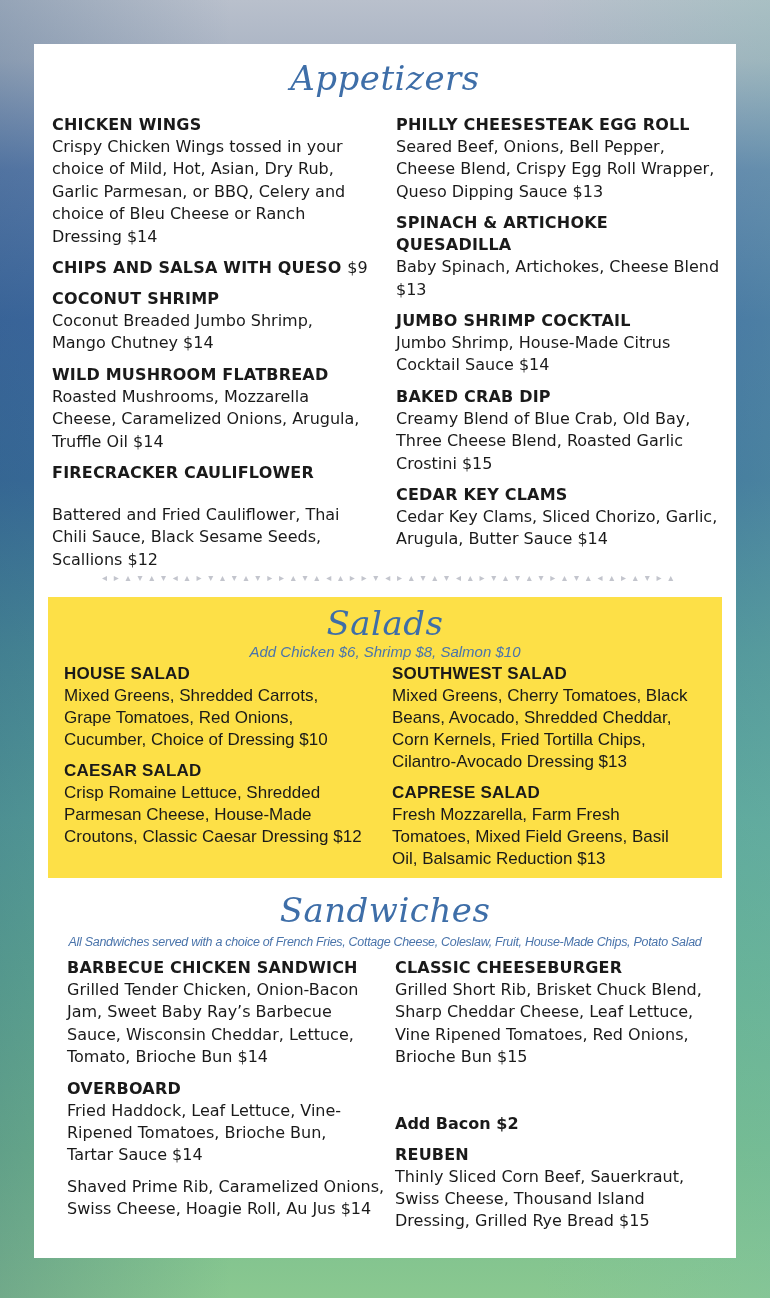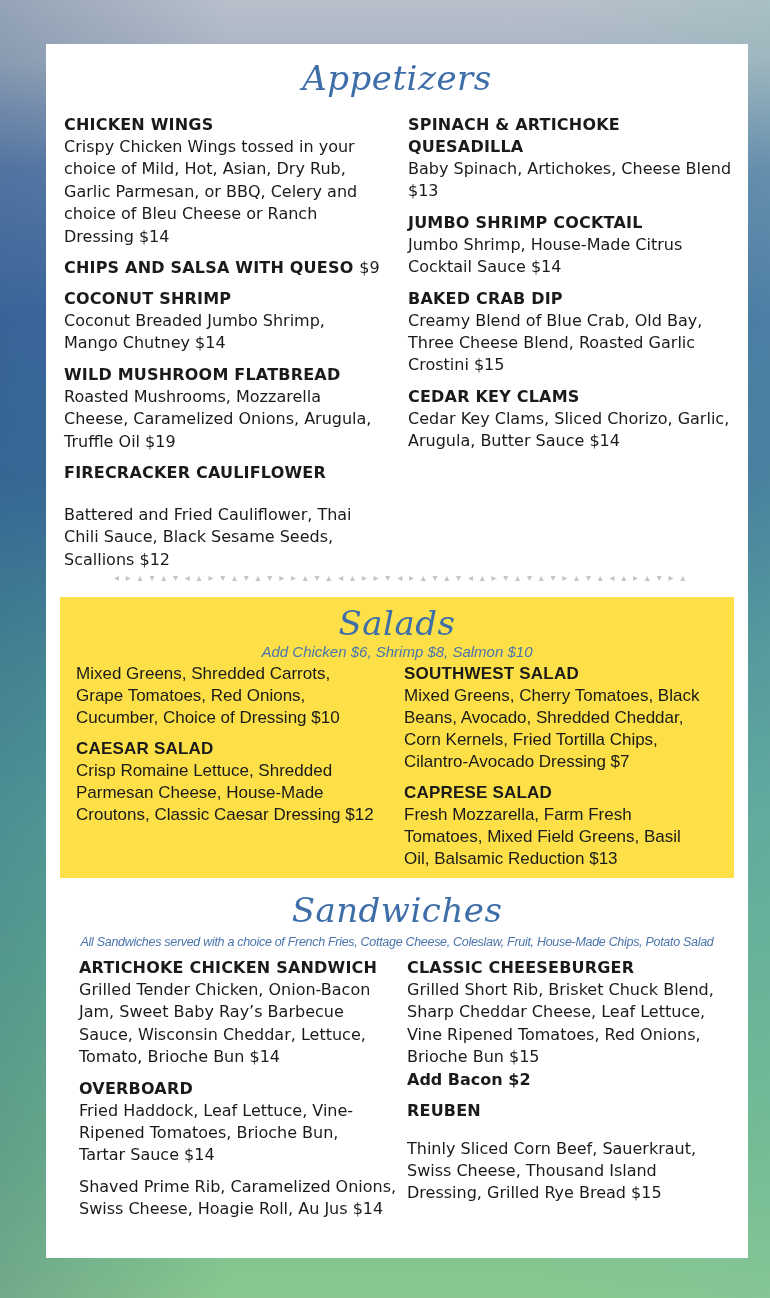--- a/index.html
+++ b/index.html
@@ -7,21 +7,21 @@
     width:770px; height:1298px; overflow:hidden; position:relative;
     background: linear-gradient(180deg, #b9c0cc 0px, #aab4c4 60px, #5f7fae 170px, #3e6aa2 320px, #3a6e9c 480px, #4b8f99 650px, #5aa59b 820px, #64b094 980px, #74bb8e 1150px, #8ac890 1298px);
     font-family: "DejaVu Sans", sans-serif;
     color:#1a1a1a;
   }
   body::before {
     content:""; position:absolute; inset:0;
     background: linear-gradient(90deg, rgba(40,80,120,0.25) 0%, rgba(255,255,255,0) 30%, rgba(255,255,255,0) 70%, rgba(120,190,170,0.25) 100%);
   }
   .card {
-    position:absolute; left:46px; top:44px; width:702px; height:1214px;
+    position:absolute; left:34px; top:44px; width:702px; height:1214px;
     background:#ffffff;
   }
   .script {
     font-family: "DejaVu Serif", serif; font-style:italic;
     color:#3e6ea8; text-align:center; letter-spacing:0.5px;
   }
   .sec-title { font-size:34px; line-height:40px; }
   .cols { position:absolute; display:flex; }
   .col { display:flex; flex-direction:column; }
   .item { margin-bottom:9px; }
@@ -36,21 +36,21 @@
   }
   .divider span { color:#c3c5cd; font-size:10px; line-height:10px; }
   .salads {
     position:absolute; left:14px; top:553px; width:674px; height:281px;
     background:#fde047;
   }
   .sub-note {
     font-family:"Liberation Sans", sans-serif; font-style:italic;
     color:#4a74ab; text-align:center;
   }
-  .addon { font-weight:bold; font-size:16px; line-height:22px; }
+  .addon { font-weight:bold; font-size:16px; line-height:22px;margin-top:44px; }
 </style>
 </head>
 <body>
 
 <div class="card">
 
   <div class="script sec-title" style="position:absolute;left:0;top:14px;width:702px;">Appetizers</div>
 
   <div class="cols" style="left:18px;top:70px;">
     <div class="col" style="width:344px;">
@@ -63,28 +63,32 @@
           <span>CHIPS AND SALSA WITH QUESO</span>
           <span class="inline-price">$9</span>
         </div>
       </div>
       <div class="item">
         <div class="item-name">COCONUT SHRIMP</div>
         <div class="item-desc" style="width:300px;">Coconut Breaded Jumbo Shrimp, Mango Chutney $14</div>
       </div>
       <div class="item">
         <div class="item-name">WILD MUSHROOM FLATBREAD</div>
-        <div class="item-desc" style="width:325px;">Roasted Mushrooms, Mozzarella Cheese, Caramelized Onions, Arugula, Truffle Oil $19</div>
+        <div class="item-desc" style="width:325px;">Roasted Mushrooms, Mozzarella Cheese, Caramelized Onions, Arugula, Truffle Oil $14</div>
       </div>
       <div class="item">
         <div class="item-name">FIRECRACKER CAULIFLOWER</div>
         <div class="item-desc" style="width:305px;margin-top:20px;">Battered and Fried Cauliflower, Thai Chili Sauce, Black Sesame Seeds, Scallions $12</div>
       </div>
     </div>
     <div class="col" style="width:330px;">
+      <div class="item">
+        <div class="item-name">PHILLY CHEESESTEAK EGG ROLL</div>
+        <div class="item-desc" style="width:330px;">Seared Beef, Onions, Bell Pepper, Cheese Blend, Crispy Egg Roll Wrapper, Queso Dipping Sauce $13</div>
+      </div>
       <div class="item">
         <div class="item-name" style="width:260px;">SPINACH &amp; ARTICHOKE QUESADILLA</div>
         <div class="item-desc" style="width:330px;">Baby Spinach, Artichokes, Cheese Blend $13</div>
       </div>
       <div class="item">
         <div class="item-name">JUMBO SHRIMP COCKTAIL</div>
         <div class="item-desc" style="width:300px;">Jumbo Shrimp, House-Made Citrus Cocktail Sauce $14</div>
       </div>
       <div class="item">
         <div class="item-name">BAKED CRAB DIP</div>
@@ -148,63 +152,64 @@
       <span>▸</span>
       <span>▴</span>
     </div>
 
   <div class="salads">
     <div class="script sec-title" style="position:absolute;left:0;top:6px;width:674px;">Salads</div>
     <div class="sub-note" style="position:absolute;left:0;top:46px;width:674px;font-size:15px;line-height:18px;">Add Chicken $6, Shrimp $8, Salmon $10</div>
     <div class="cols condensed" style="left:16px;top:66px;">
       <div class="col" style="width:328px;">
         <div class="item">
+          <div class="item-name">HOUSE SALAD</div>
           <div class="item-desc" style="width:290px;">Mixed Greens, Shredded Carrots, Grape Tomatoes, Red Onions, Cucumber, Choice of Dressing $10</div>
         </div>
         <div class="item">
           <div class="item-name">CAESAR SALAD</div>
           <div class="item-desc" style="width:320px;">Crisp Romaine Lettuce, Shredded Parmesan Cheese, House-Made Croutons, Classic Caesar Dressing $12</div>
         </div>
       </div>
       <div class="col" style="width:318px;">
         <div class="item">
           <div class="item-name">SOUTHWEST SALAD</div>
-          <div class="item-desc" style="width:318px;">Mixed Greens, Cherry Tomatoes, Black Beans, Avocado, Shredded Cheddar, Corn Kernels, Fried Tortilla Chips, Cilantro-Avocado Dressing $7</div>
+          <div class="item-desc" style="width:318px;">Mixed Greens, Cherry Tomatoes, Black Beans, Avocado, Shredded Cheddar, Corn Kernels, Fried Tortilla Chips, Cilantro-Avocado Dressing $13</div>
         </div>
         <div class="item">
           <div class="item-name">CAPRESE SALAD</div>
           <div class="item-desc" style="width:305px;">Fresh Mozzarella, Farm Fresh Tomatoes, Mixed Field Greens, Basil Oil, Balsamic Reduction $13</div>
         </div>
       </div>
     </div>
   </div>
 
   <div class="script sec-title" style="position:absolute;left:0;top:846px;width:702px;">Sandwiches</div>
   <div class="sub-note" style="position:absolute;left:0;top:890px;width:702px;font-size:12.5px;line-height:16px;white-space:nowrap;letter-spacing:-0.3px;">All Sandwiches served with a choice of French Fries, Cottage Cheese, Coleslaw, Fruit, House-Made Chips, Potato Salad</div>
 
   <div class="cols" style="left:33px;top:913px;">
     <div class="col" style="width:328px;">
       <div class="item">
-        <div class="item-name">ARTICHOKE CHICKEN SANDWICH</div>
+        <div class="item-name">BARBECUE CHICKEN SANDWICH</div>
         <div class="item-desc" style="width:305px;">Grilled Tender Chicken, Onion-Bacon Jam, Sweet Baby Ray’s Barbecue Sauce, Wisconsin Cheddar, Lettuce, Tomato, Brioche Bun $14</div>
       </div>
       <div class="item">
         <div class="item-name">OVERBOARD</div>
         <div class="item-desc" style="width:290px;">Fried Haddock, Leaf Lettuce, Vine-Ripened Tomatoes, Brioche Bun, Tartar Sauce $14</div>
       </div>
       <div class="item">
         <div class="item-desc" style="width:320px;">Shaved Prime Rib, Caramelized Onions, Swiss Cheese, Hoagie Roll, Au Jus $14</div>
       </div>
     </div>
     <div class="col" style="width:320px;">
       <div class="item">
         <div class="item-name">CLASSIC CHEESEBURGER</div>
         <div class="item-desc" style="width:315px;">Grilled Short Rib, Brisket Chuck Blend, Sharp Cheddar Cheese, Leaf Lettuce, Vine Ripened Tomatoes, Red Onions, Brioche Bun $15</div>
         <div class="addon">Add Bacon $2</div>
       </div>
       <div class="item">
         <div class="item-name">REUBEN</div>
-        <div class="item-desc" style="width:300px;margin-top:16px;">Thinly Sliced Corn Beef, Sauerkraut, Swiss Cheese, Thousand Island Dressing, Grilled Rye Bread $15</div>
+        <div class="item-desc" style="width:300px;">Thinly Sliced Corn Beef, Sauerkraut, Swiss Cheese, Thousand Island Dressing, Grilled Rye Bread $15</div>
       </div>
     </div>
   </div>
 
 </div>
 
 </body></html>

